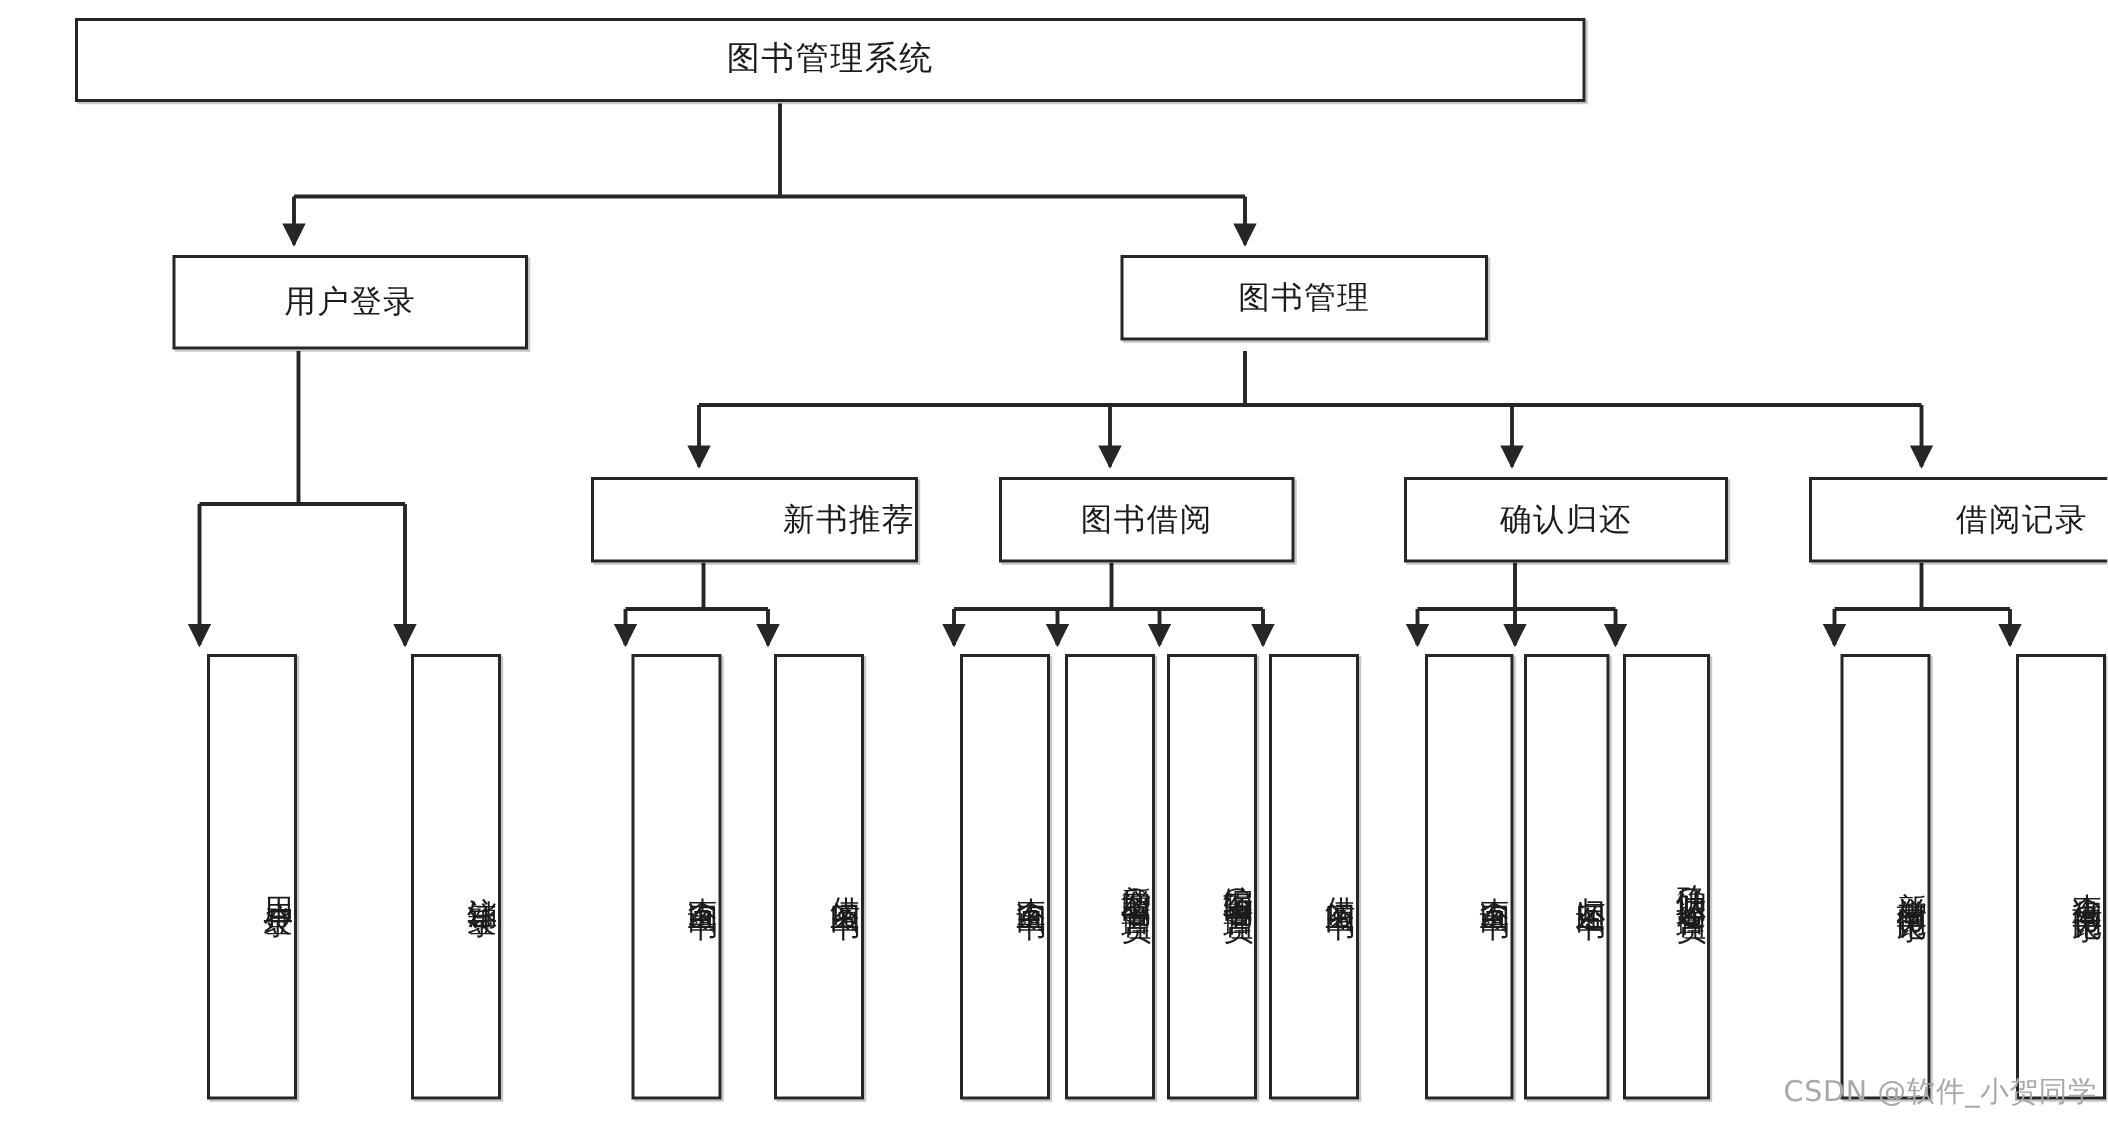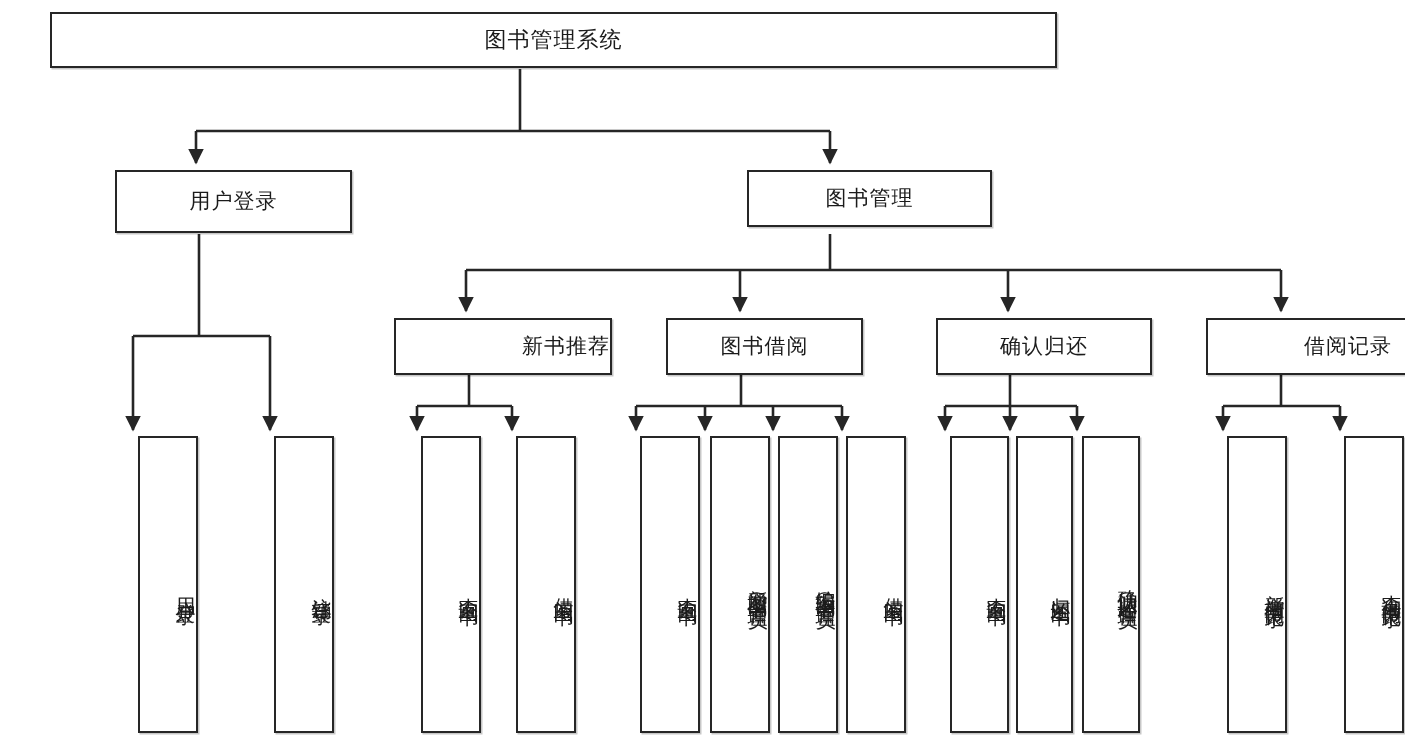--- a/index.html
+++ b/index.html
@@ -189,14 +189,15 @@
     <span>确认归还（管理员）</span>
   </div>
 
   <div class="node vert" style="left:1193px; top:436px; width:60px; height:297px;">
     <span>新增借阅记录</span>
   </div>
   <div class="node vert" style="left:1310px; top:436px; width:60px; height:297px;">
     <span>查询借阅记录</span>
   </div>
 
+  <div class="watermark" style="left:1189px; top:715px;">CSDN @软件_小贺同学</div>
 
 </div>
 
 </body></html>

